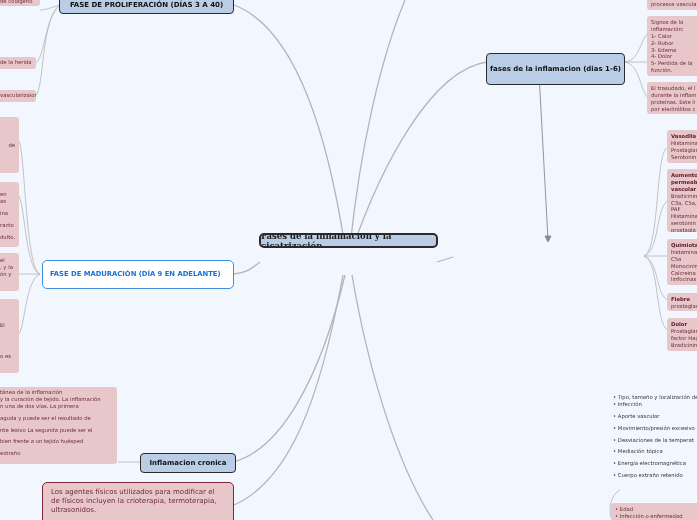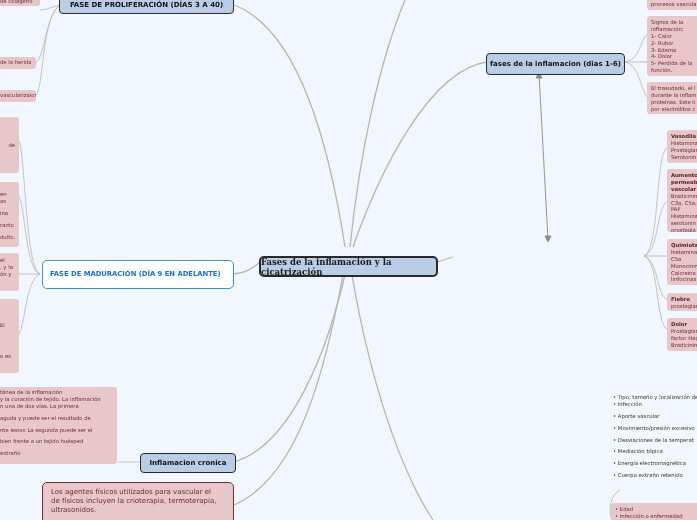--- a/index.html
+++ b/index.html
@@ -100,21 +100,21 @@
       <path d="M620 490 C 610 495, 608 510, 612 520" stroke-width="0.8"></path>
     </g>
 
     <g stroke="#8a8a8a" stroke-width="0.9" fill="#8a8a8a">
       <line x1="539" y1="73" x2="548" y2="240"></line>
       <polygon points="536,78 539,72 542,78"></polygon>
       <polygon points="545,236 548,242 551,236"></polygon>
     </g>
   </svg>
 
-  <div class="node central" style="left:259px; top:256px; width:179px; height:21px;">
+  <div class="node central" style="left:259px; top:233px; width:179px; height:15px;">
     <span>Fases de la inflamación y la cicatrización</span>
   </div>
 
   <div class="node main-dark" style="left:59px; top:-4px; width:175px; height:18px;">
     <span>FASE DE PROLIFERACIÓN (DÍAS 3 A 40)</span>
   </div>
   <div class="node pink" style="left:-4px; top:-6px; width:44px; height:12px; padding-top:4px;">
     <span>de colágeno</span>
   </div>
   <div class="node pink" style="left:-4px; top:57px; width:40px; height:12px; padding-top:2px;">
@@ -157,26 +157,26 @@
     <span class="line">tánea de la inflamación</span>
     <span class="line">y la curación de tejido. La inflamación</span>
     <span class="line">n una de dos vías. La primera</span>
     <span class="line" style="margin-top:5px;">aguda y puede ser el resultado de</span>
     <span class="line" style="margin-top:5px;">nte lesivo La segunda puede ser el</span>
     <span class="line" style="margin-top:5px;">bien frente a un tejido huésped</span>
     <span class="line" style="margin-top:5px;">extraño</span>
   </div>
 
   <div class="node pink-big" style="left:42px; top:482px; width:192px; height:44px; padding-top:5px;">
-    <span class="line">Los agentes físicos utilizados para vascular el</span>
+    <span class="line">Los agentes físicos utilizados para modificar el</span>
     <span class="line">de físicos incluyen la crioterapia, termoterapia,</span>
     <span class="line">ultrasonidos.</span>
   </div>
 
-  <div class="node main-dark" style="left:486px; top:53px; width:139px; height:22px;">
+  <div class="node main-dark" style="left:486px; top:53px; width:139px; height:32px;">
     <span>fases de la inflamacion (dias 1-6)</span>
   </div>
   <div class="node pink" style="left:647px; top:-4px; width:60px; height:14px; padding-top:5px;">
     <span class="line">procesos vascula</span>
   </div>
   <div class="node pink" style="left:647px; top:16px; width:60px; height:60px;">
     <span class="line">Signos de la</span>
     <span class="line">inflamación:</span>
     <span class="line">1- Calor</span>
     <span class="line">2- Rubor</span>

